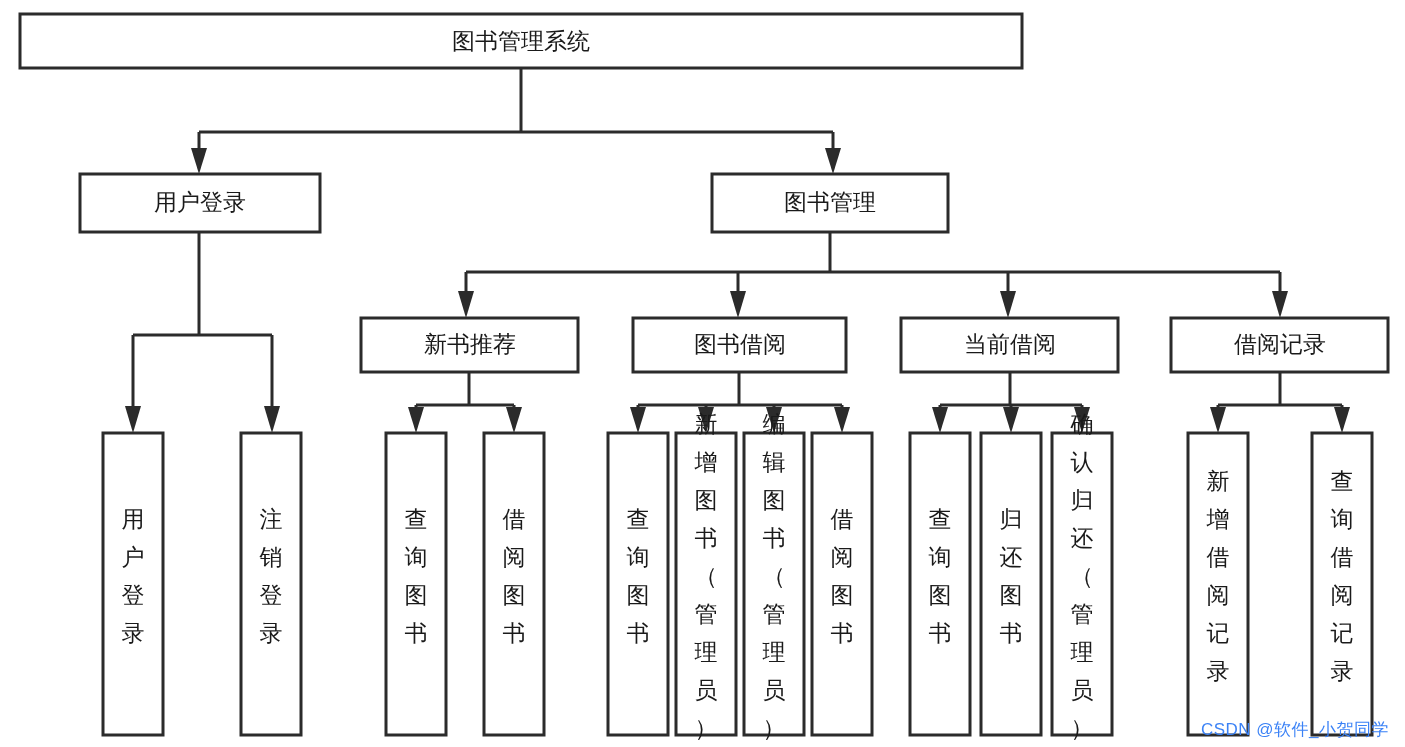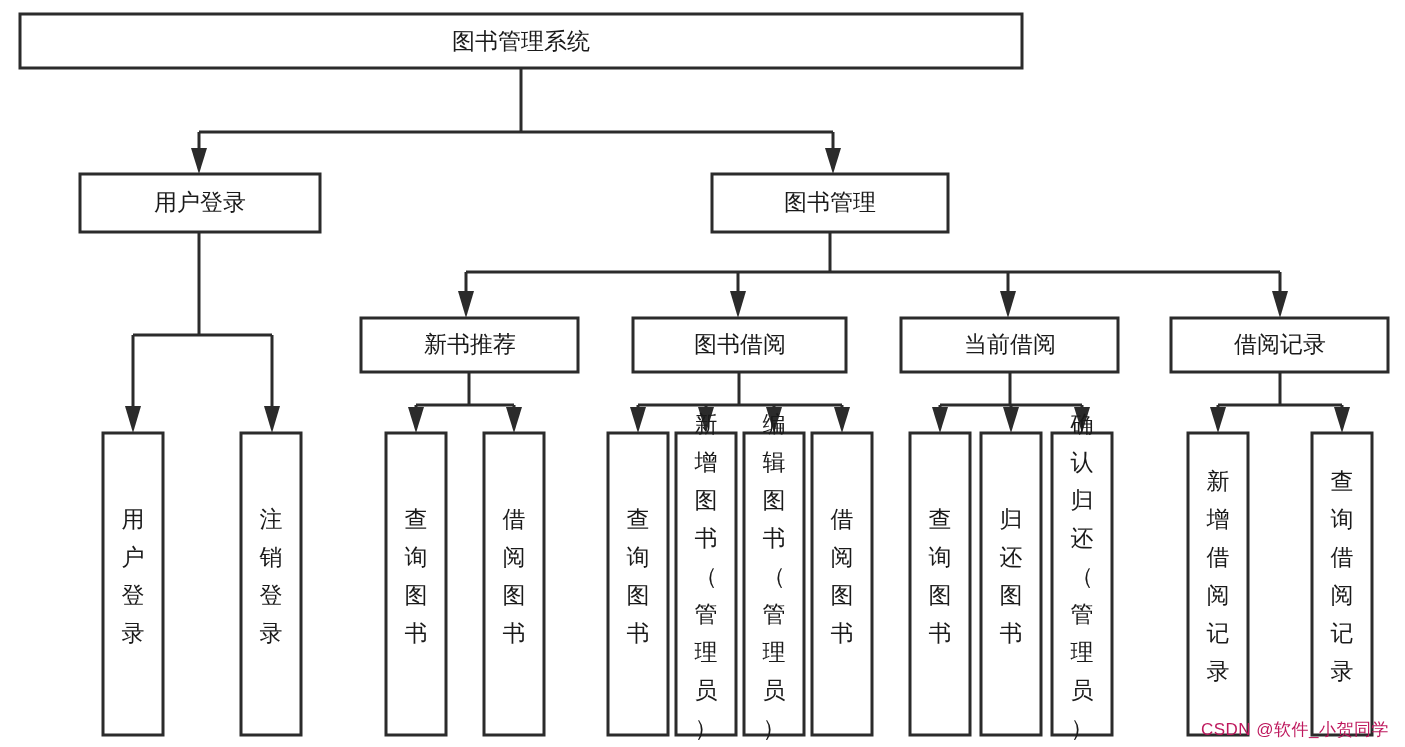--- a/index.html
+++ b/index.html
@@ -52,21 +52,21 @@
   .arrow-head {
     fill: #2b2b2b;
     stroke: none;
   }
   .watermark {
     position: absolute;
     right: 8px;
     bottom: 6px;
     font-family: "Liberation Sans", "DejaVu Sans", sans-serif;
     font-size: 17px;
-    color: #be185d;
+    color: #3b82f6;
     letter-spacing: 0.5px;
     white-space: nowrap;
     user-select: none;
   }
 </style>
 </head>
 <body>
 
 <div id="diagram-root">
 

